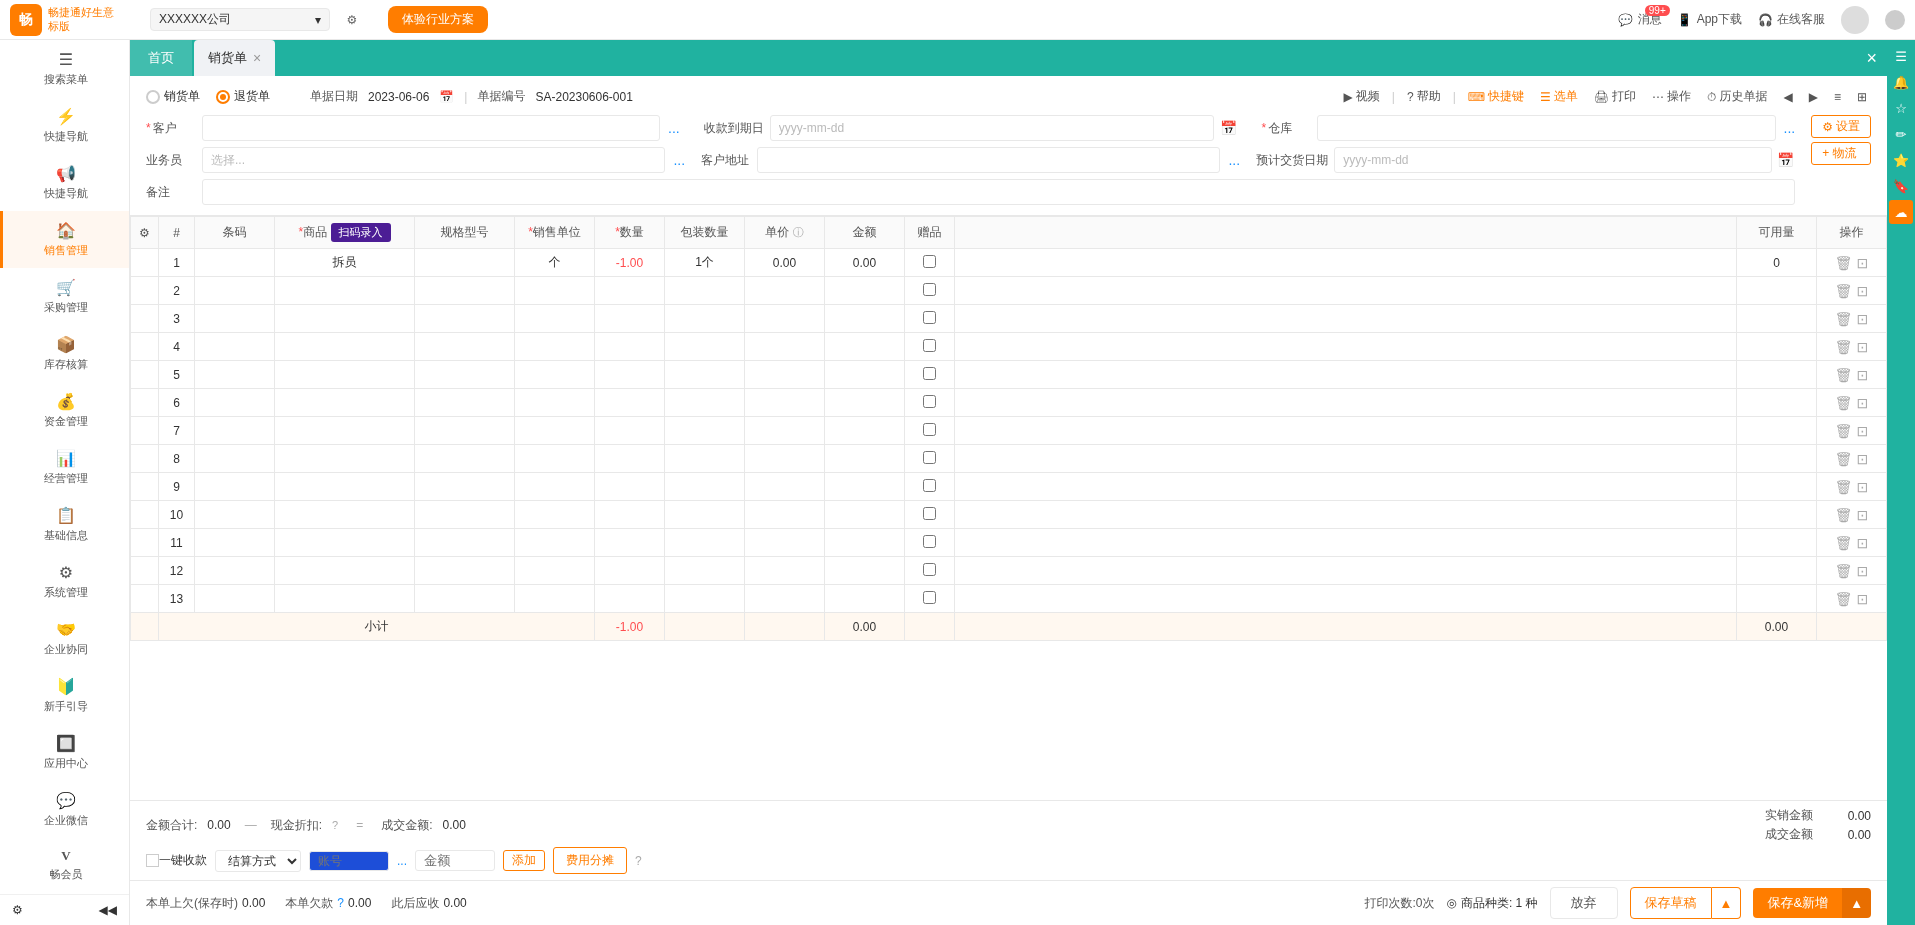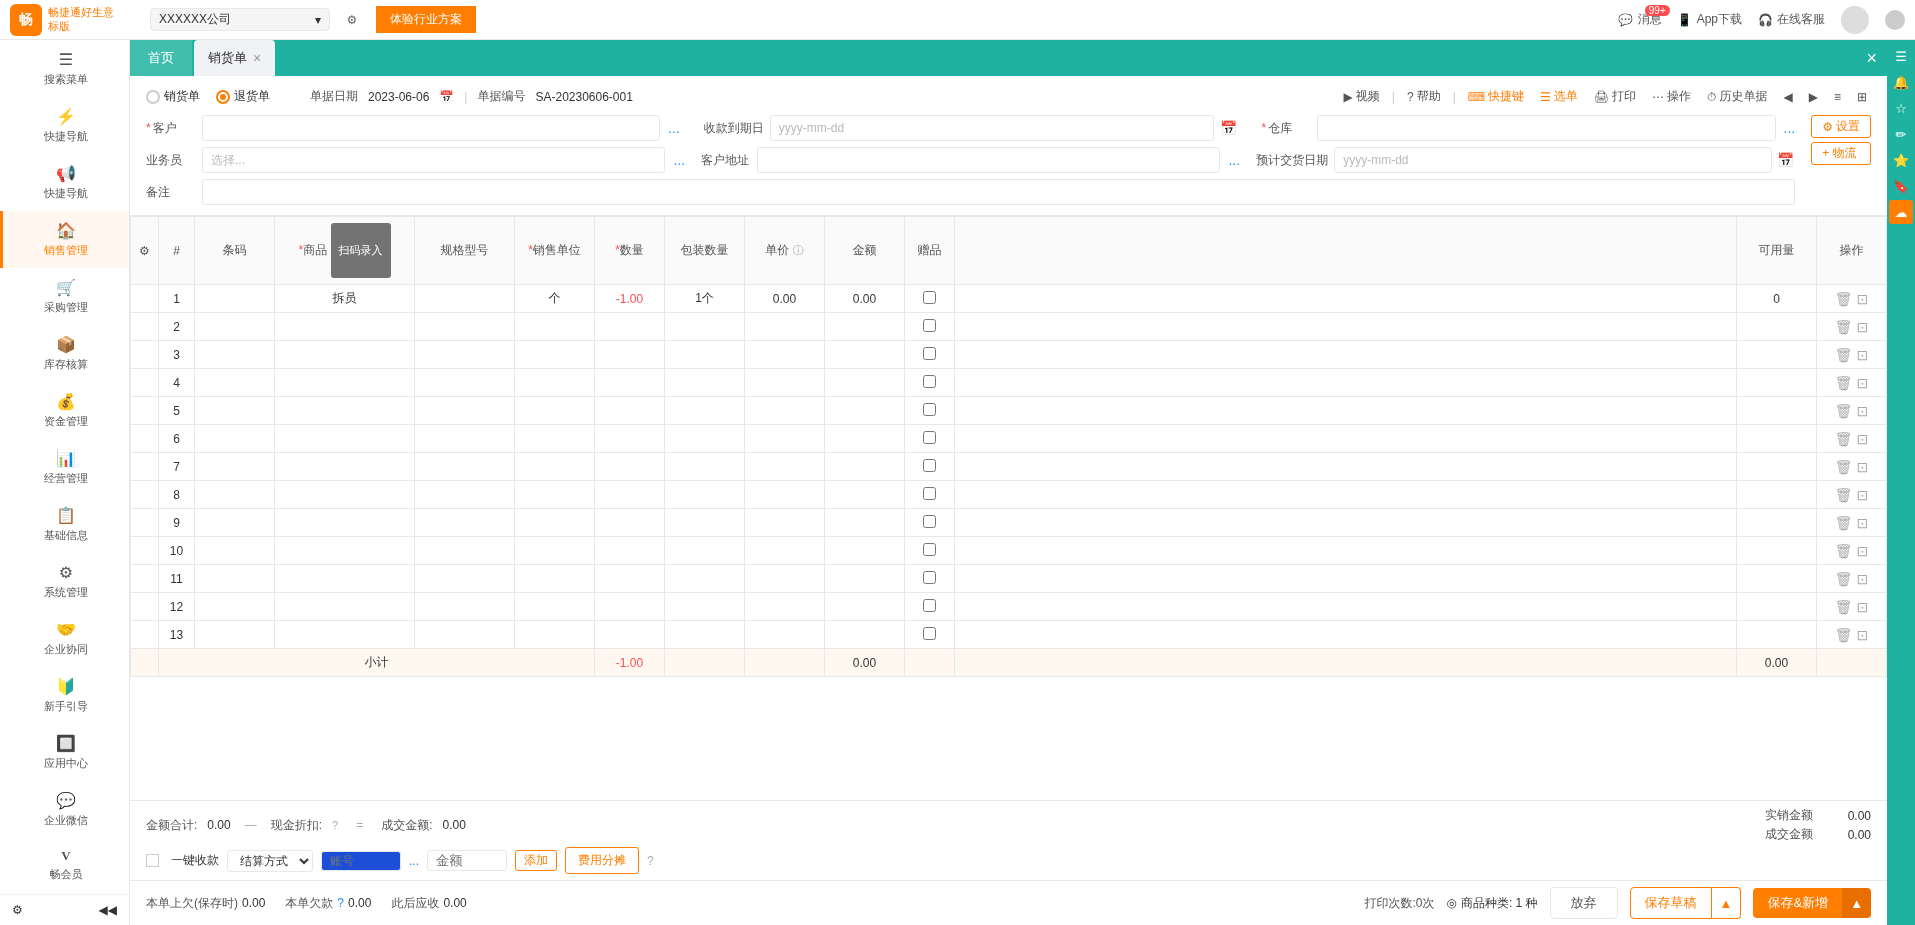--- a/index.html
+++ b/index.html
@@ -6,21 +6,21 @@
     body { font-family: 'Microsoft YaHei', Arial, sans-serif; font-size: 12px; background: #f0f2f5; color: #333; height: 925px; overflow: hidden; }
 
     
     .top-bar { height: 40px; background: #fff; display: flex; align-items: center; padding: 0 10px; border-bottom: 1px solid #e8e8e8; }
     .top-bar-logo { display: flex; align-items: center; gap: 6px; width: 130px; }
     .logo-icon { width: 32px; height: 32px; background: #ff7d00; border-radius: 6px; display: flex; align-items: center; justify-content: center; color: white; font-size: 14px; font-weight: bold; }
     .logo-text { font-size: 11px; color: #ff7d00; line-height: 1.2; }
     .company-selector { flex: 0 0 180px; display: flex; align-items: center; background: #f5f5f5; border: 1px solid #e8e8e8; border-radius: 4px; padding: 2px 8px; cursor: pointer; margin-left: 10px; }
     .company-name { flex: 1; font-size: 12px; color: #333; }
     .settings-icon { width: 28px; height: 28px; display: flex; align-items: center; justify-content: center; cursor: pointer; margin-left: 8px; color: #666; }
-    .trial-btn { background: #ff7d00; color: white; border: none; border-radius: 0; padding: 5px 14px; font-size: 12px; cursor: pointer; margin-left: 10px; }
+    .trial-btn { background: #ff7d00; color: white; border: none; border-radius: 8px; padding: 5px 14px; font-size: 12px; cursor: pointer; margin-left: 22px; }
     .top-bar-right { margin-left: auto; display: flex; align-items: center; gap: 16px; }
     .top-bar-right-item { display: flex; align-items: center; gap: 4px; cursor: pointer; color: #555; font-size: 12px; position: relative; }
     .badge { background: #ff4d4f; color: white; font-size: 10px; border-radius: 8px; padding: 0 4px; position: absolute; top: -6px; right: -8px; min-width: 16px; text-align: center; }
     .avatar { width: 28px; height: 28px; border-radius: 50%; background: #ddd; }
 
     
     .layout { display: flex; height: calc(925px - 40px); }
     .sidebar { width: 130px; background: #fff; border-right: 1px solid #e8e8e8; display: flex; flex-direction: column; }
     .sidebar-item { display: flex; flex-direction: column; align-items: center; padding: 10px 0; cursor: pointer; color: #555; font-size: 11px; gap: 3px; border-left: 3px solid transparent; }
     .sidebar-item.active { background: #fff7f0; color: #ff7d00; border-left-color: #ff7d00; }
@@ -60,21 +60,21 @@
     .side-btn { background: #fff; border: 1px solid #ff7d00; color: #ff7d00; border-radius: 3px; padding: 2px 10px; font-size: 12px; cursor: pointer; white-space: nowrap; }
     .side-btn.setting { display: flex; align-items: center; gap: 3px; }
     .side-btn.logistics { display: flex; align-items: center; gap: 3px; }
 
     
     .table-container { flex: 1; overflow: auto; background: #fff; margin: 0; }
     .data-table { width: 100%; border-collapse: collapse; font-size: 12px; }
     .data-table th { background: #fafafa; border: 1px solid #e8e8e8; padding: 6px 8px; text-align: center; white-space: nowrap; color: #555; font-weight: normal; position: sticky; top: 0; z-index: 1; }
     .data-table td { border: 1px solid #e8e8e8; padding: 4px 8px; text-align: center; color: #333; height: 28px; }
     .data-table td.red { color: #ff4d4f; }
-    .scan-btn { background: #737373; color: white; border: none; border-radius: 3px; padding: 20px 8px; font-size: 11px; cursor: pointer; }
+    .scan-btn { background: #4c1d95; color: white; border: none; border-radius: 3px; padding: 2px 8px; font-size: 11px; cursor: pointer; }
     .col-index { width: 36px; }
     .col-barcode { width: 80px; }
     .col-goods { width: 140px; }
     .col-spec { width: 100px; }
     .col-unit { width: 80px; }
     .col-qty { width: 70px; }
     .col-pack { width: 80px; }
     .col-price { width: 80px; }
     .col-amount { width: 80px; }
     .col-gift { width: 50px; }
@@ -87,21 +87,21 @@
     .info-icon { color: #aaa; font-size: 11px; cursor: pointer; }
 
     
     .footer-area { background: #fff; border-top: 1px solid #e8e8e8; padding: 6px 16px; }
     .footer-row1 { display: flex; align-items: center; gap: 10px; font-size: 12px; color: #333; }
     .footer-label { color: #555; }
     .footer-value { color: #333; }
     .footer-dash { color: #aaa; margin: 0 4px; }
     .footer-equal { color: #aaa; margin: 0 8px; }
     .footer-row2 { display: flex; align-items: center; gap: 8px; margin-top: 4px; font-size: 12px; }
-    .one-click-pay { display: flex; align-items: center; gap: 12px; }
+    .one-click-pay { display: flex; align-items: center; gap: 0; }
     .checkbox-custom { width: 13px; height: 13px; border: 1px solid #ccc; display: inline-block; }
     .pay-method { border: 1px solid #e8e8e8; border-radius: 3px; padding: 2px 8px; color: #333; font-size: 12px; background: #fff; }
     .account-input { border: 1px solid #e8e8e8; border-radius: 3px; padding: 2px 8px; color: #bbb; font-size: 12px; width: 80px; background: #1d4ed8; }
     .amount-input { border: 1px solid #e8e8e8; border-radius: 3px; padding: 2px 8px; width: 80px; }
     .add-btn { color: #ff7d00; border: 1px solid #ff7d00; border-radius: 3px; padding: 1px 8px; background: #fff; cursor: pointer; font-size: 12px; }
     .expense-btn { background: #fff; border: 1px solid #ff7d00; border-radius: 3px; padding: 4px 12px; color: #ff7d00; font-size: 12px; cursor: pointer; }
     .question-icon { color: #aaa; cursor: pointer; }
 
     
     .bottom-bar { background: #fff; border-top: 1px solid #e8e8e8; padding: 6px 16px; display: flex; align-items: center; gap: 20px; font-size: 12px; }

